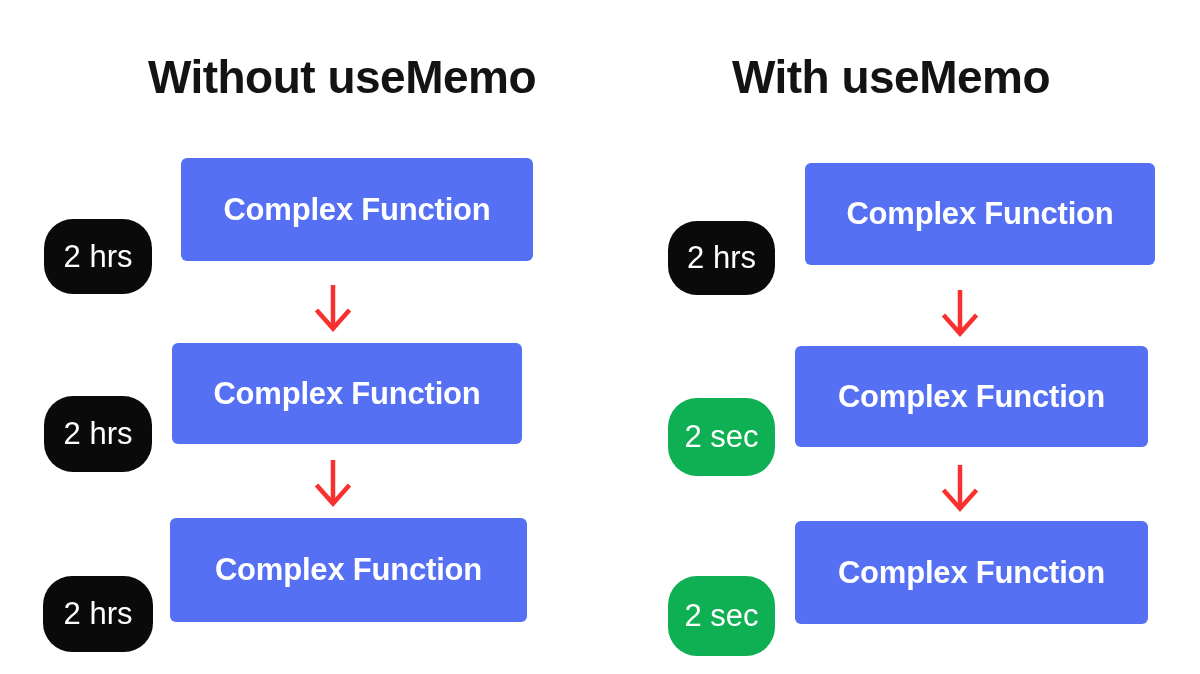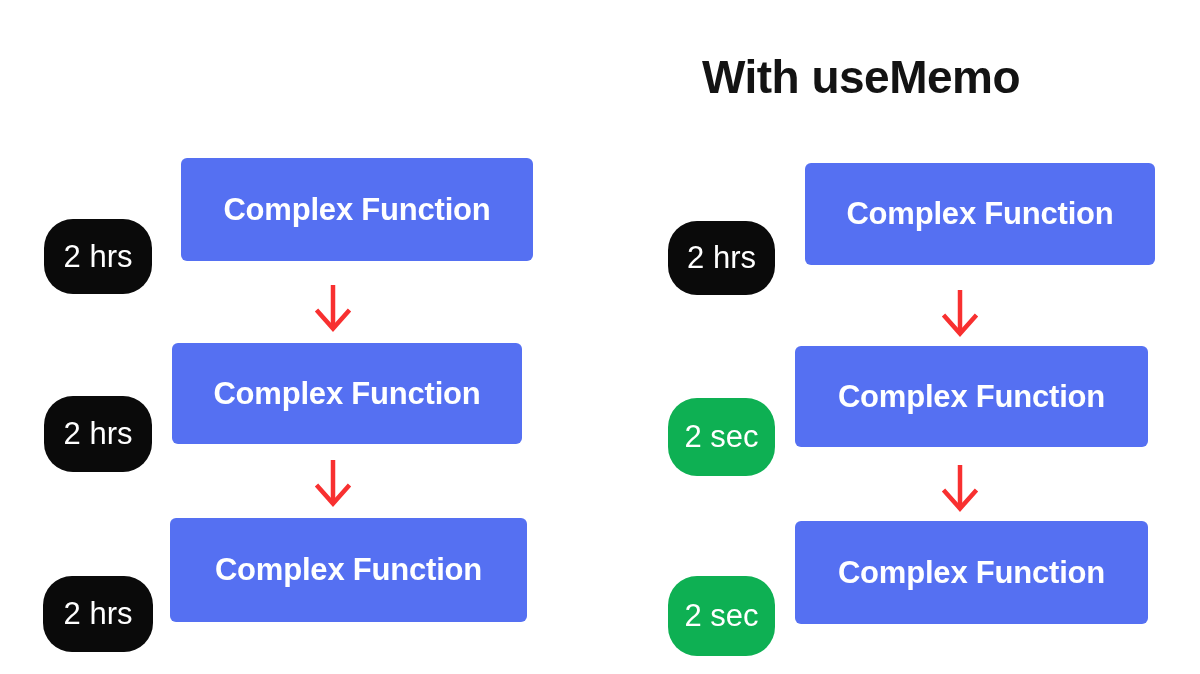--- a/index.html
+++ b/index.html
@@ -51,35 +51,36 @@
   .p-l1{left:44px;top:175px;width:108px;height:75px;}
   .b-l1{left:181px;top:158px;width:352px;height:103px;}
   .a-l1{left:333px;top:283px;}
   .p-l2{left:44px;top:352px;width:108px;height:76px;}
   .b-l2{left:172px;top:343px;width:350px;height:101px;}
   .a-l2{left:333px;top:458px;}
   .p-l3{left:43px;top:532px;width:110px;height:76px;}
   .b-l3{left:170px;top:518px;width:357px;height:104px;}
 
   
-  .h-right{left:861px;top:54px;}
+  .h-right{left:891px;top:54px;}
   .p-r1{left:668px;top:177px;width:107px;height:74px;}
   .b-r1{left:805px;top:163px;width:350px;height:102px;}
   .a-r1{left:960px;top:288px;}
   .p-r2{left:668px;top:354px;width:107px;height:78px;}
   .b-r2{left:795px;top:346px;width:353px;height:101px;}
   .a-r2{left:960px;top:463px;}
   .p-r3{left:668px;top:532px;width:107px;height:80px;}
   .b-r3{left:795px;top:521px;width:353px;height:103px;}
 </style>
 </head>
 <body>
 
 <div class="canvas">
 
+  <h1 class="heading h-left">Without useMemo</h1>
 
   <div class="badge p-l1" data-variant="black">2 hrs</div>
   <div class="fnbox b-l1">Complex Function</div>
 
   <div class="arrow a-l1">
     <svg viewBox="0 0 40 50" aria-hidden="true">
       <line x1="20" y1="2" x2="20" y2="45" stroke="currentColor" stroke-width="4.5"></line>
       <polyline points="3.5,27 20,45.5 36.5,27" fill="none" stroke="currentColor" stroke-width="4.5"></polyline>
     </svg>
   </div>

